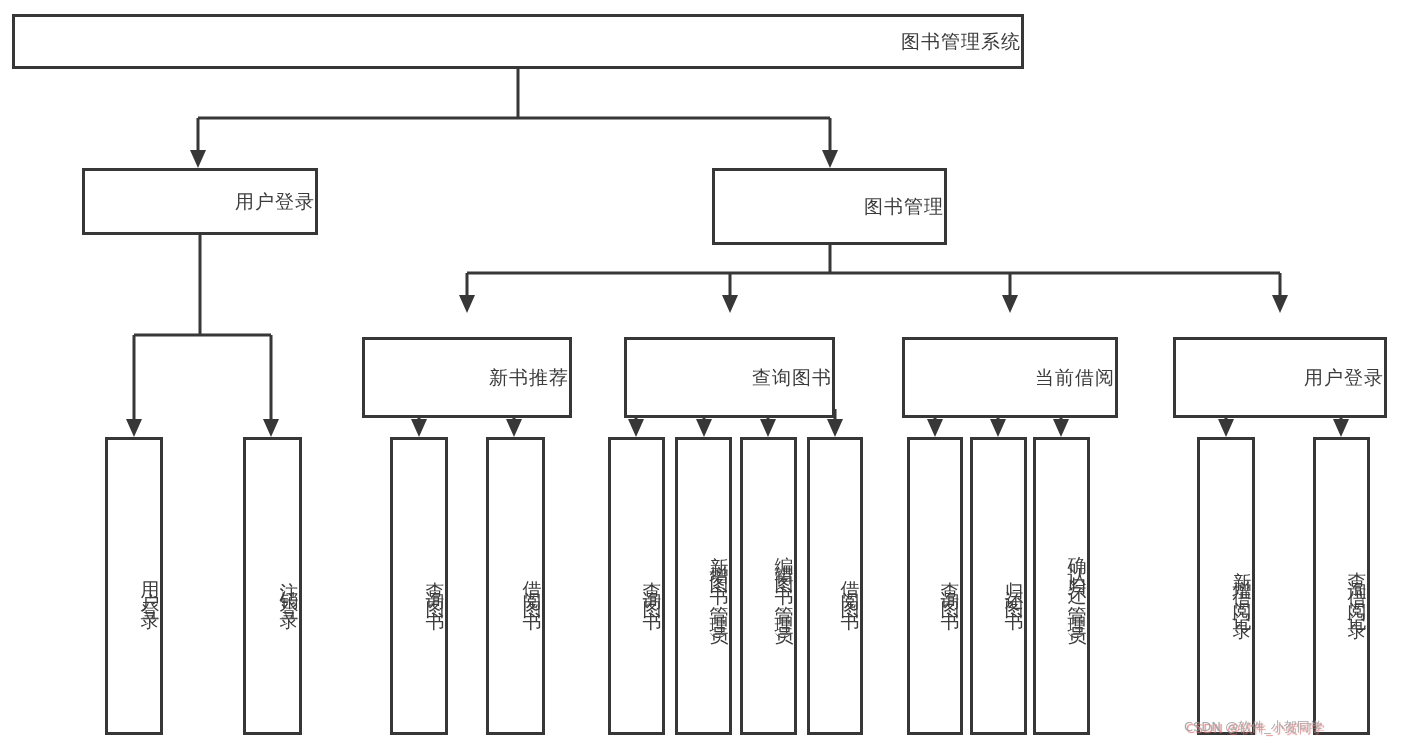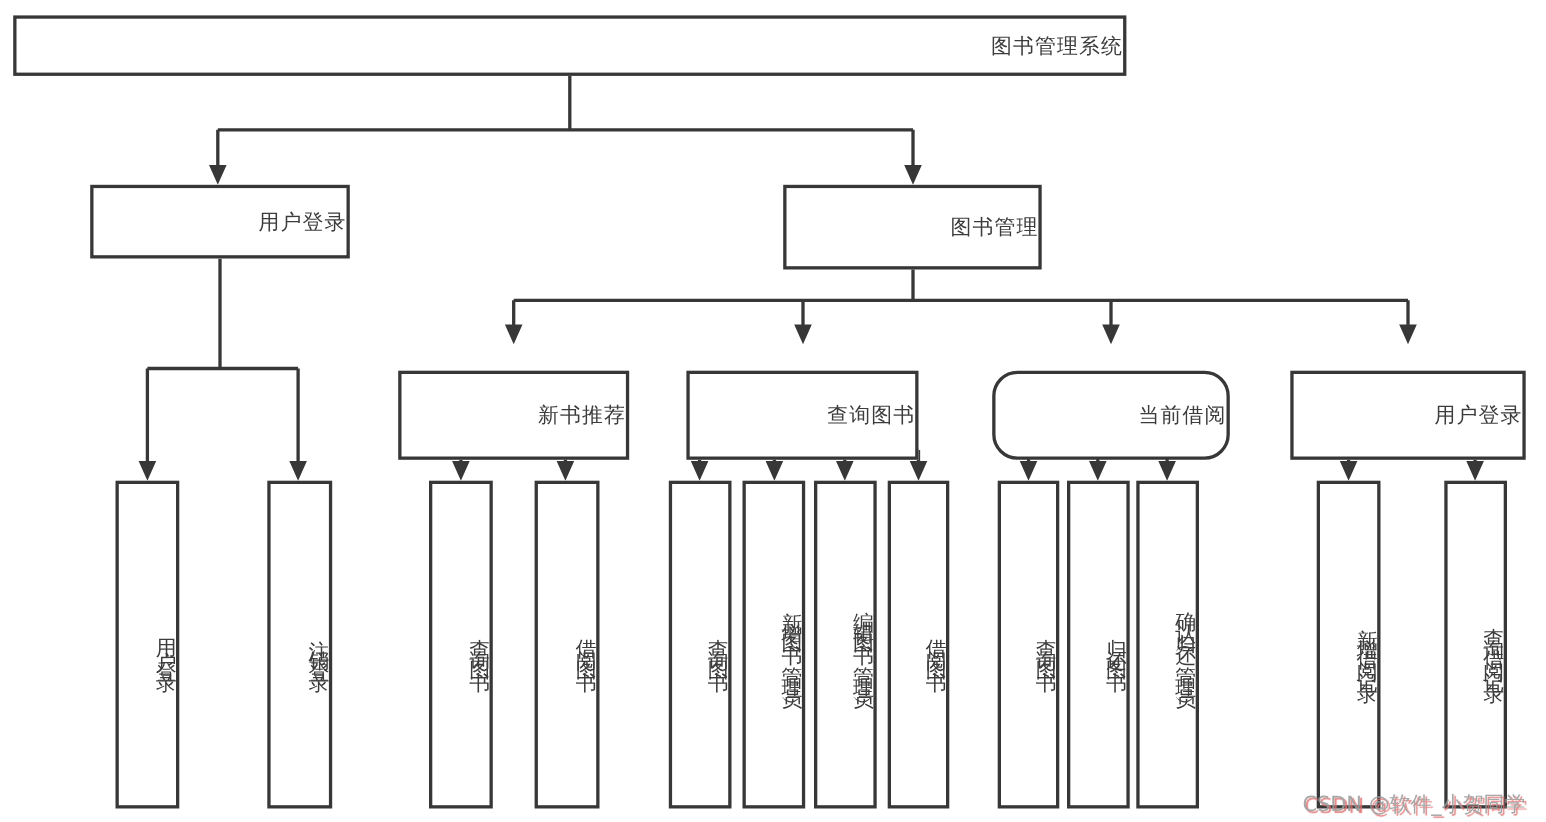--- a/index.html
+++ b/index.html
@@ -40,21 +40,21 @@
     font-size: 19px;
     letter-spacing: 10px;
     line-height: 1;
     white-space: nowrap;
   }
   .lvl2 { top: 168px; height: 67px; }
   .lvl3 { top: 313px; height: 81px; margin-top: 24px; }
   #watermark {
     position: absolute;
     left: 1184px; top: 718px;
-    font-size: 19px;
+    font-size: 13px;
     color: var(--watermark);
     text-shadow: 2px 2px 1px var(--watermark_shadow);
     white-space: nowrap;
     z-index: 10;
     opacity: 0.88;
   }
 </style>
 </head>
 <body>
 
@@ -127,21 +127,21 @@
   <div class="box lvl2" style="left:712px; width:235px; height:77px;">
     <span class="h-label">图书管理</span>
   </div>
 
   <div class="box lvl3" style="left:362px; width:210px;">
     <span class="h-label">新书推荐</span>
   </div>
   <div class="box lvl3" style="left:624px; width:211px;">
     <span class="h-label">查询图书</span>
   </div>
-  <div class="box lvl3" style="left:902px; width:216px;border-radius:23px;">
+  <div class="box lvl3" style="left:902px; width:216px;">
     <span class="h-label">当前借阅</span>
   </div>
   <div class="box lvl3" style="left:1173px; width:214px;">
     <span class="h-label">用户登录</span>
   </div>
 
   <div class="box v-box" style="left:105px; width:58px;">
     <span class="v-label">用户登录</span>
   </div>
   <div class="box v-box" style="left:243px; width:59px;">

